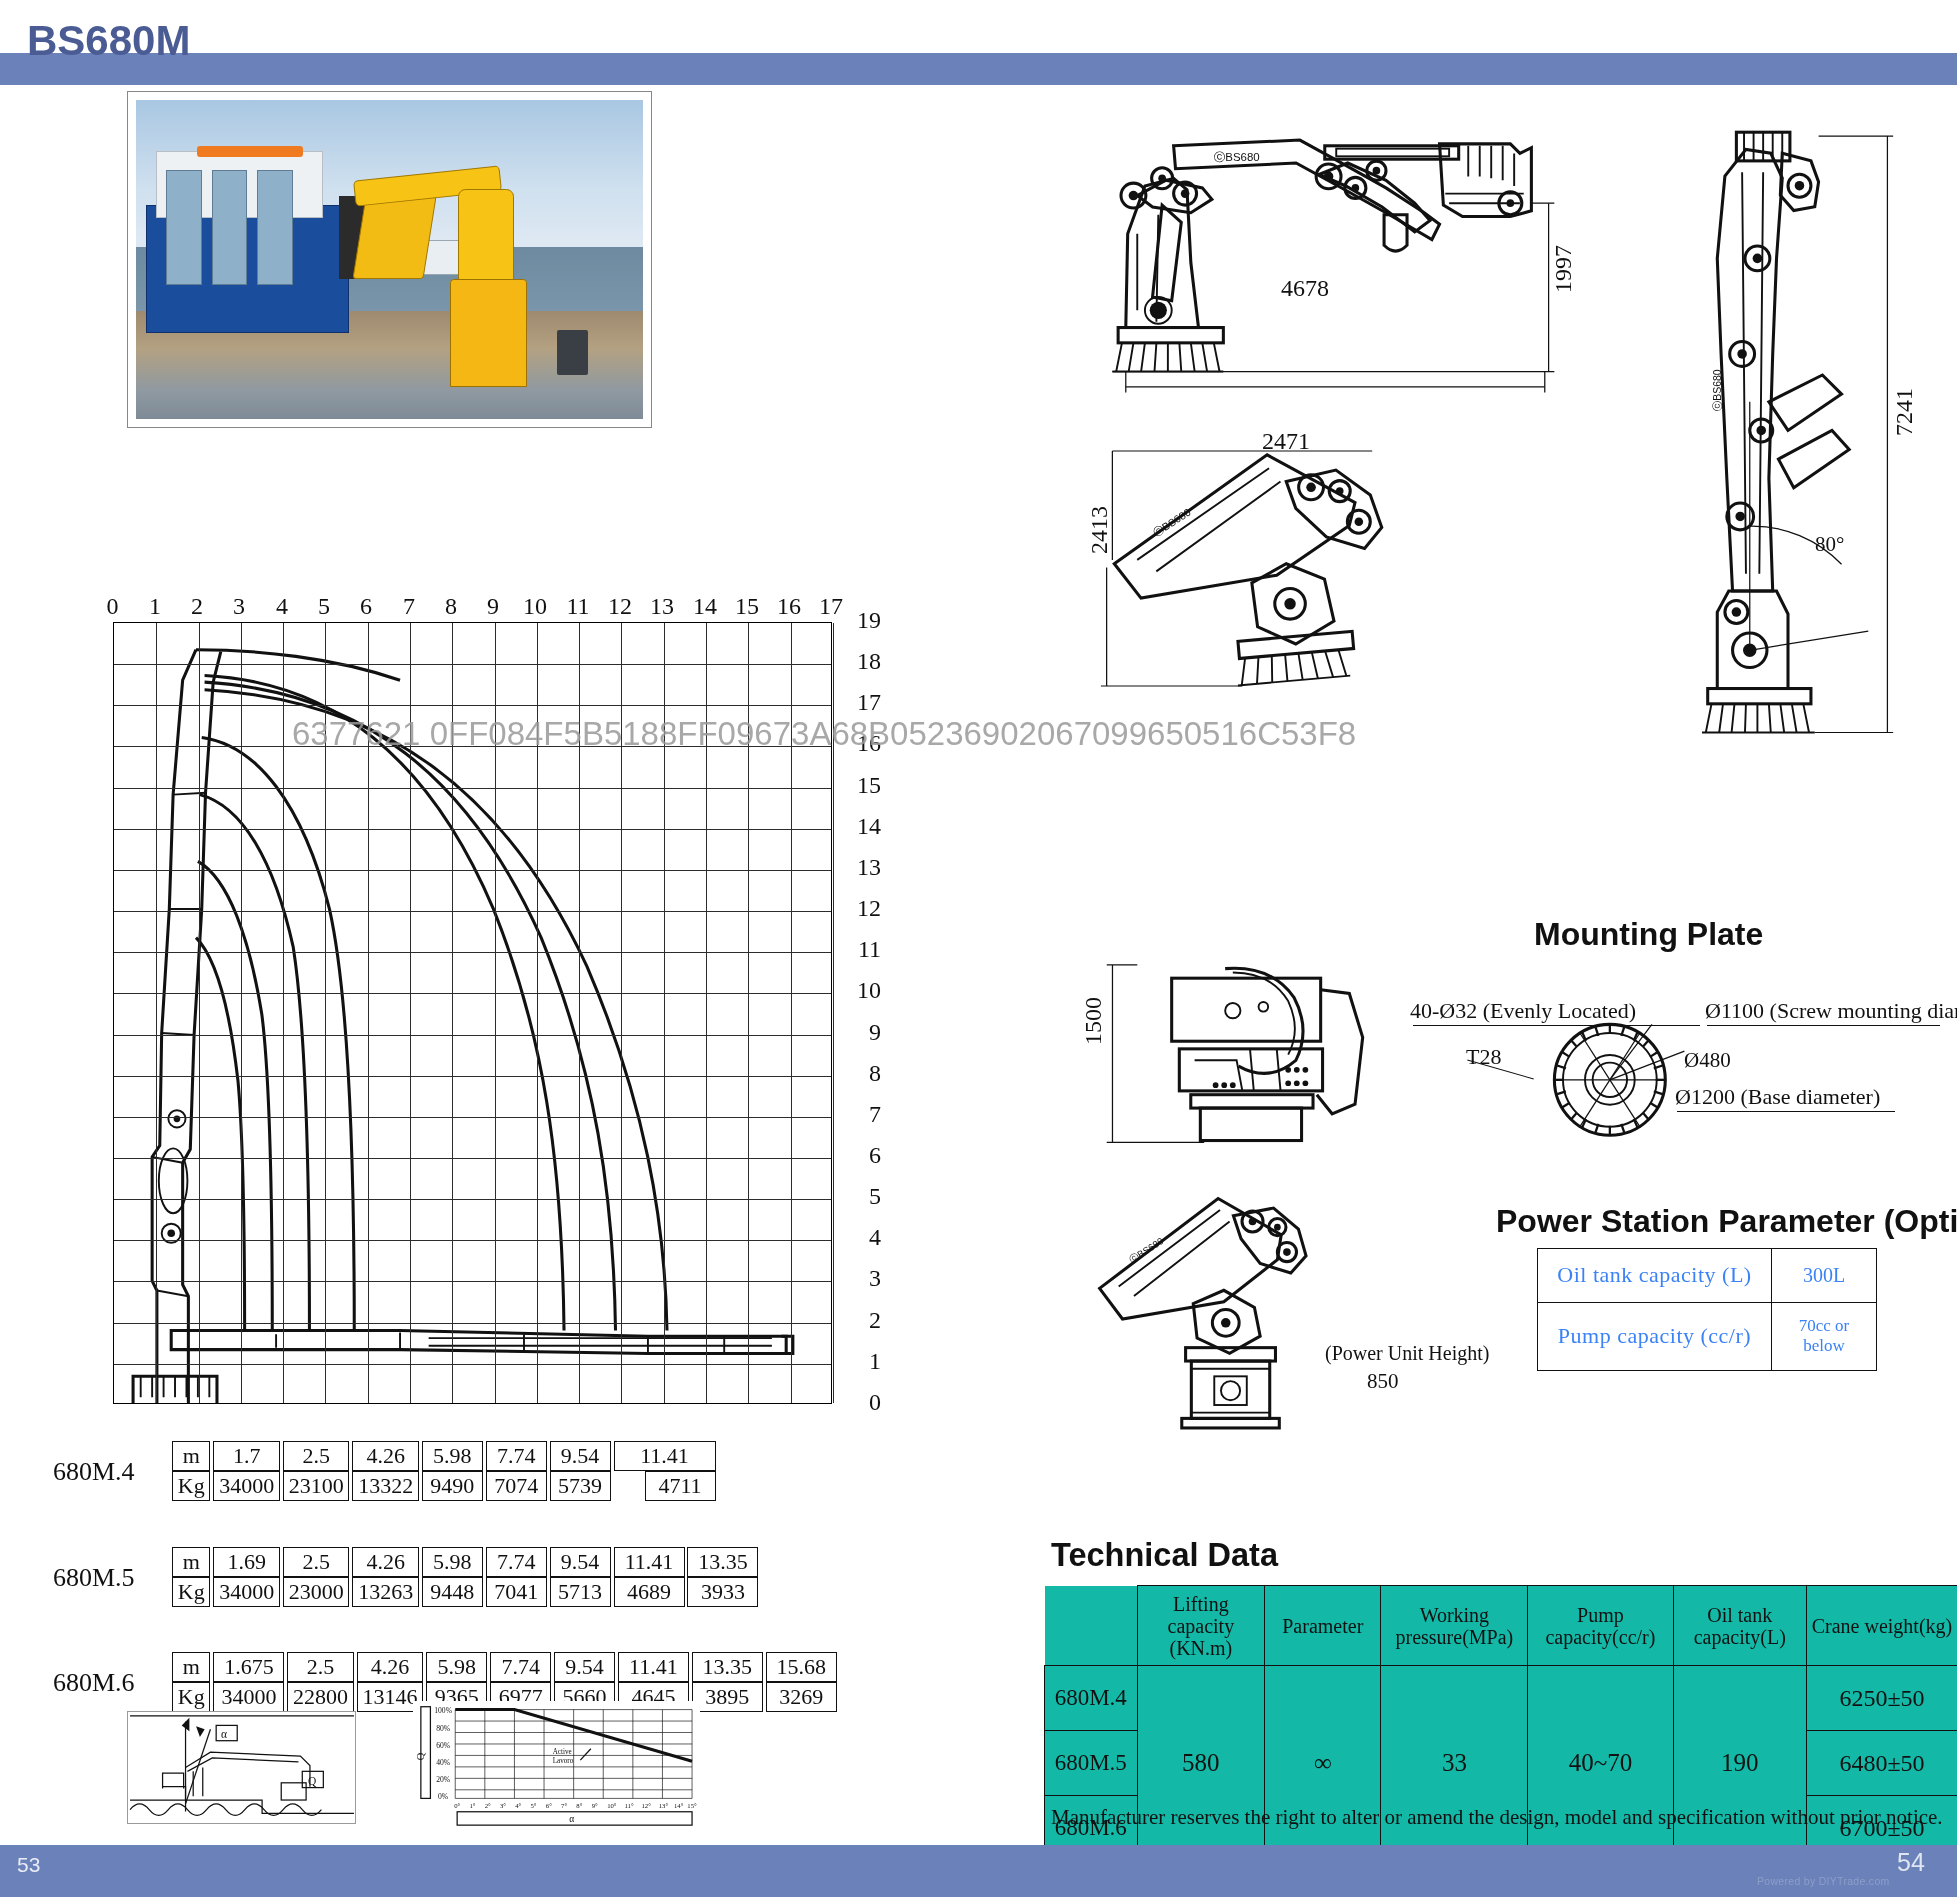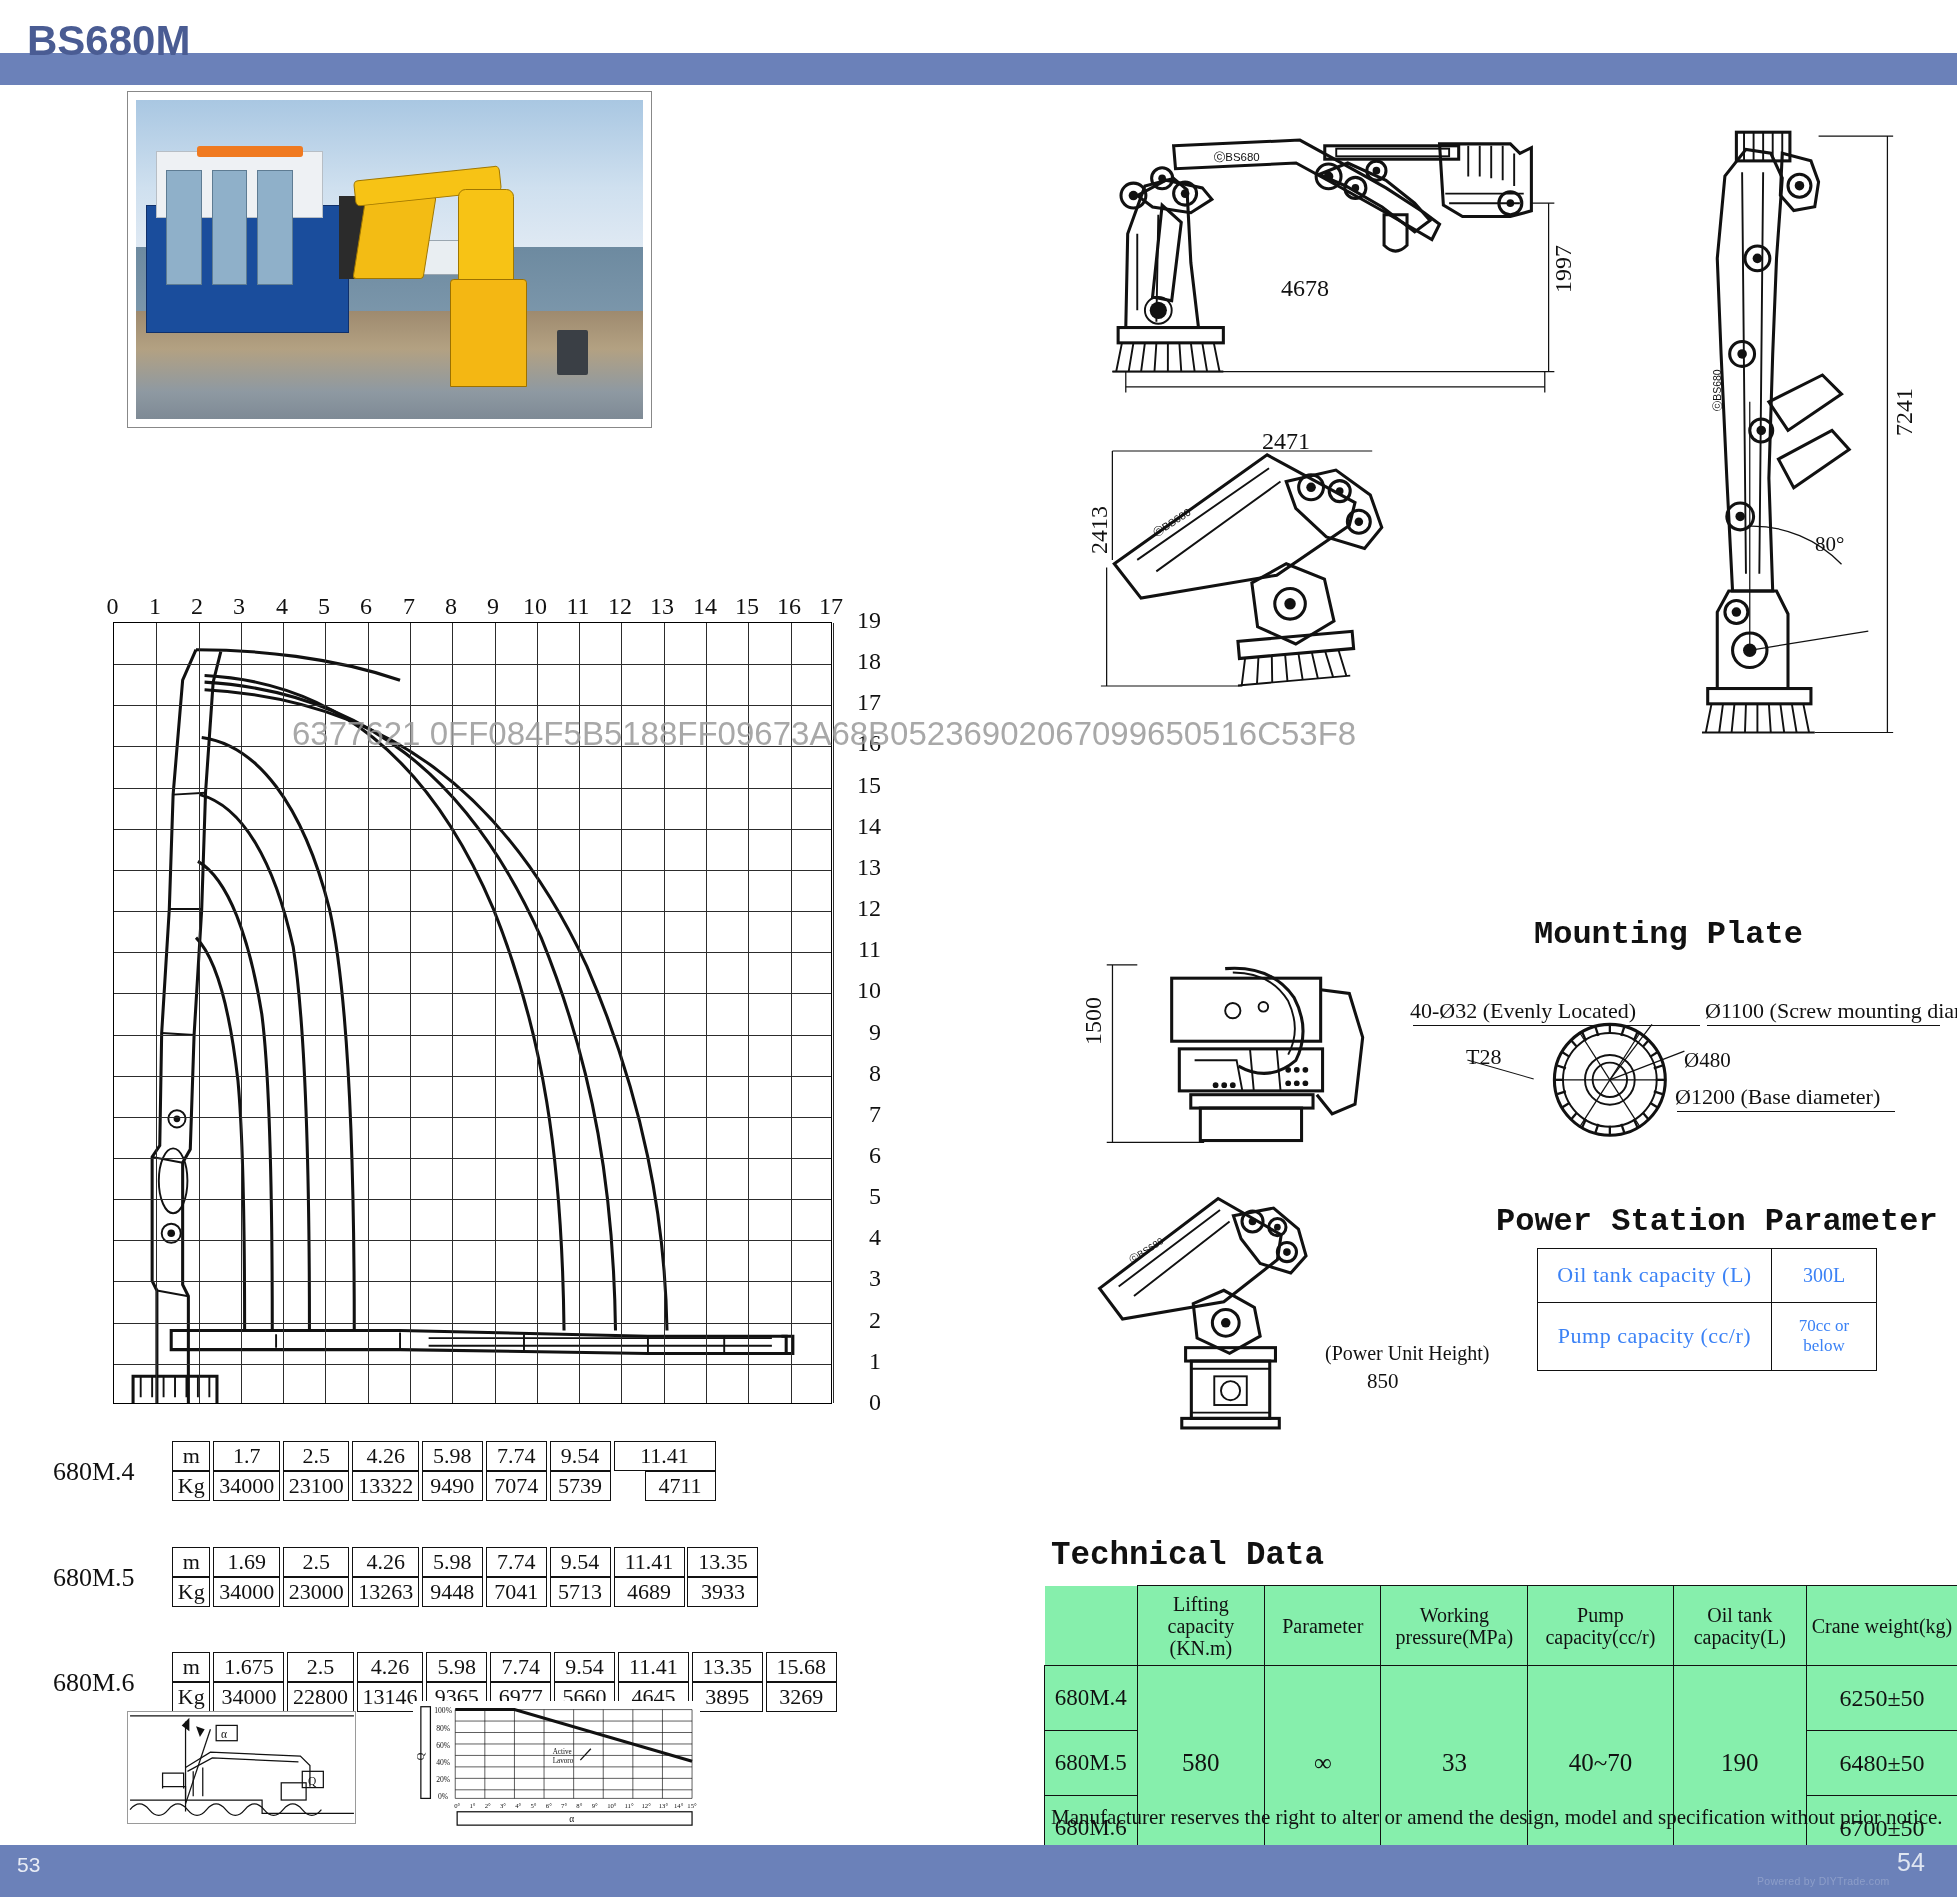--- a/index.html
+++ b/index.html
@@ -112,39 +112,39 @@
     border:1px solid #9a9a9a; background:#fff; }
   #dia-graph { position:absolute; left:413px; top:1701px; width:287px; height:129px; background:#fff;}
 
   
   .draw { position:absolute; }
   .dimtxt { position:absolute; font-size:24px; color:#111; }
   .dimtxt.vert { writing-mode:vertical-rl; transform:rotate(180deg); }
 
   
   .sec-head {
-    position:absolute; font-family:Liberation Mono, monospace;
+    position:absolute; font-family:Liberation Sans, sans-serif;
     font-weight:bold; font-size:32px; color:#111; white-space:nowrap;
   }
 
   
   .mp-note { position:absolute; font-size:22px; color:#111; white-space:nowrap; }
   .mp-underline { position:absolute; height:1.4px; background:#111; }
 
   
   #ps-table { position:absolute; left:1537px; top:1248px; border-collapse:collapse; }
   #ps-table td { border:1.9px solid #111; font-size:22px; color:#3b82f6; text-align:center;
     padding:13.4px 9.6px; }
   #ps-table td.lbl { width:234px; letter-spacing:0.5px;}
   #ps-table td.val { width:105px; font-size:20px;}
 
   
   #td-table { position:absolute; left:1044px; top:1585px; border-collapse:collapse; }
   #td-table td, #td-table th { border:1.9px solid #111; color:#111; text-align:center;
-    font-weight:normal; font-size:21px; padding:5.7px 3.8px; background:#86efac;}
+    font-weight:normal; font-size:21px; padding:5.7px 3.8px; background:#14b8a6;}
   #td-table .hcell { height:80px; line-height:1.1; font-size:20px; }
   #td-table .model { width:96px; font-size:23px; }
   #td-table .bigval { font-size:25px; }
   #td-table .wcell { width:153px; font-size:24px; height:65px; }
   #td-table .corner { border-left:none; border-top:none; }
   #td-note { position:absolute; left:1051px; top:1805px; font-size:21px; color:#111; }
 
   svg { display:block; }
   .stk { fill:none; stroke:#111; stroke-width:2; }
   .stk3 { fill:none; stroke:#111; stroke-width:3.2; }

